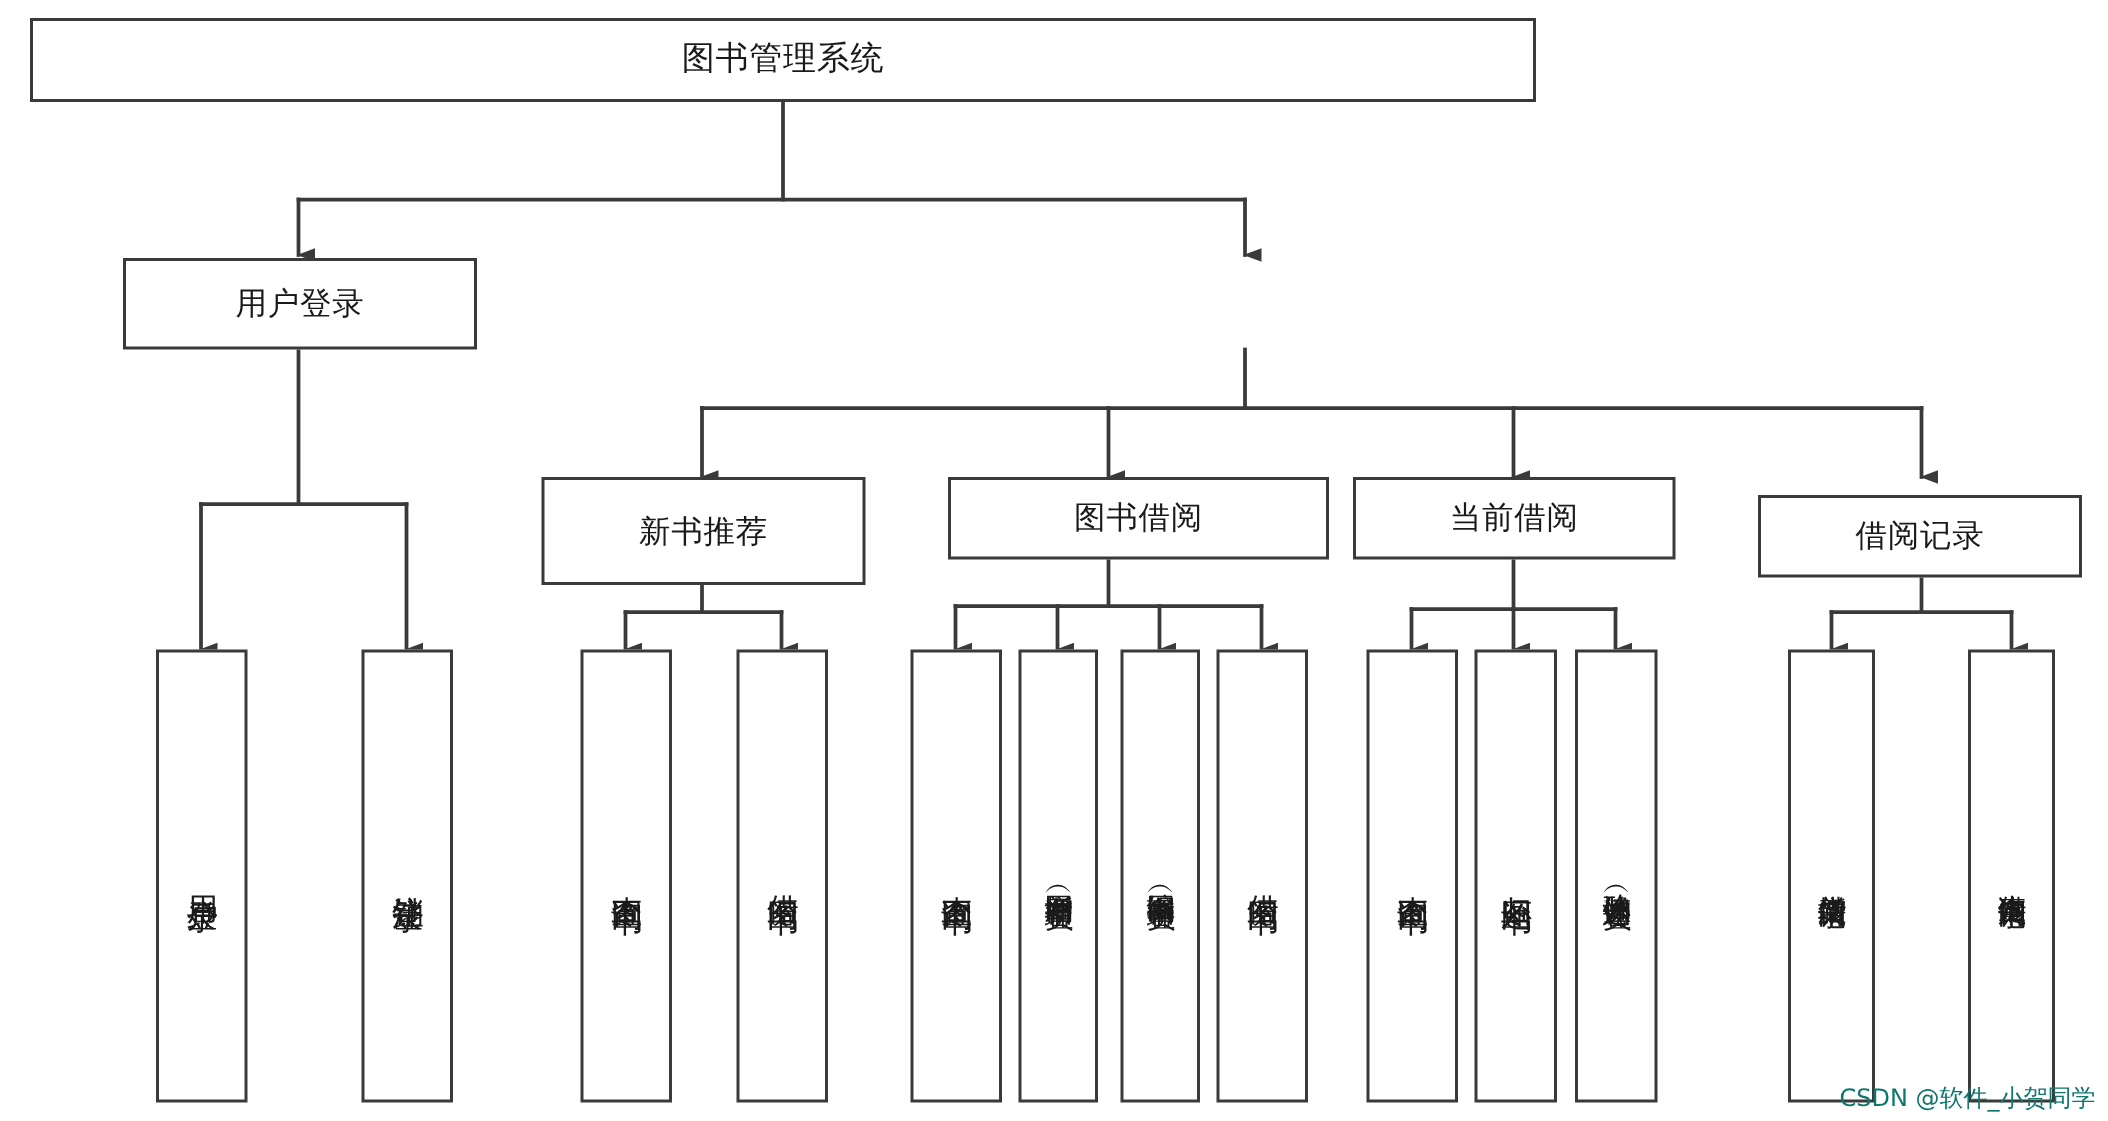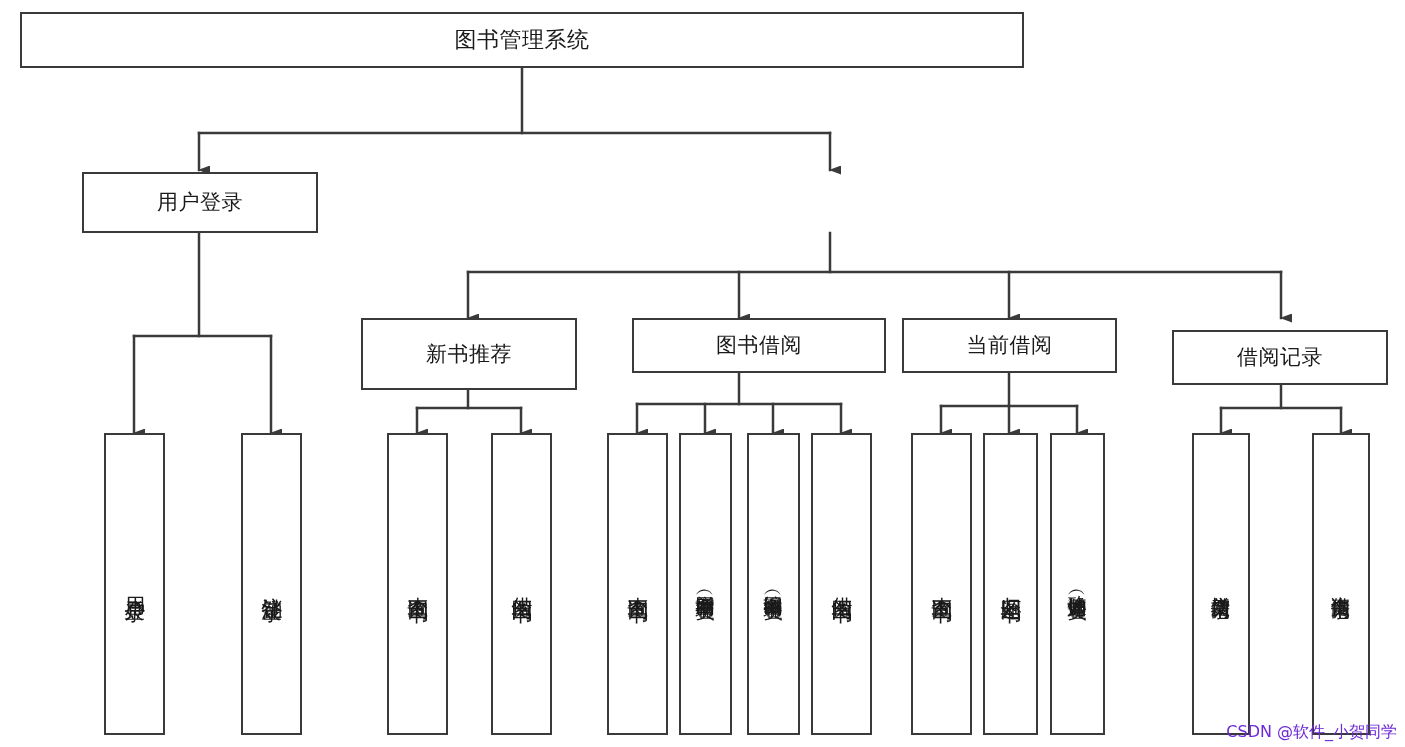--- a/index.html
+++ b/index.html
@@ -65,21 +65,21 @@
   }
   .node.vert.narrow .node-label {
     font-size: 19px;
     letter-spacing: 1px;
   }
   #watermark {
     position: absolute;
     right: 8px;
     bottom: 4px;
     font-size: 16px;
-    color: #6d28d9;
+    color: #0f766e;
     white-space: nowrap;
     user-select: none;
   }
 </style>
 </head>
 <body>
 
 <div id="diagram-root">
 
   <svg id="edge-layer" viewBox="0 0 1405 747" xmlns="http://www.w3.org/2000/svg">

